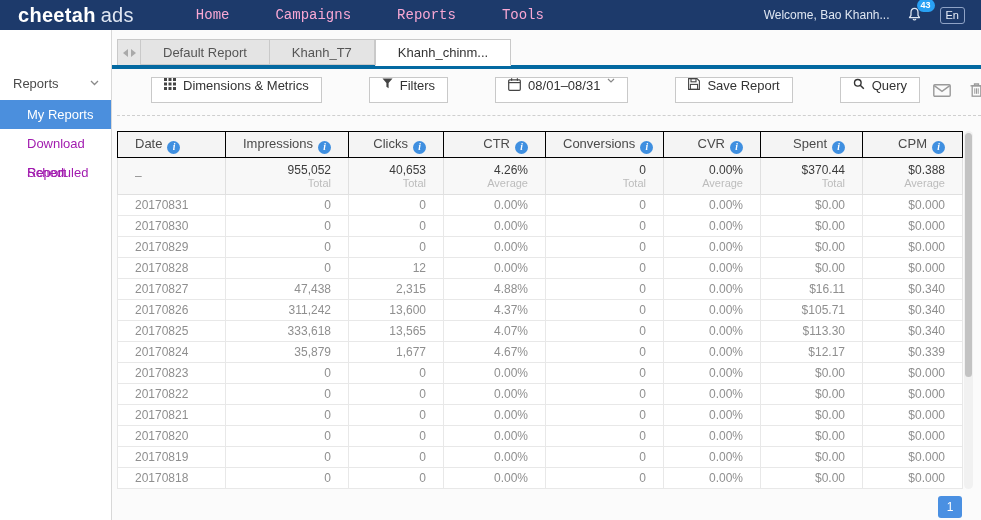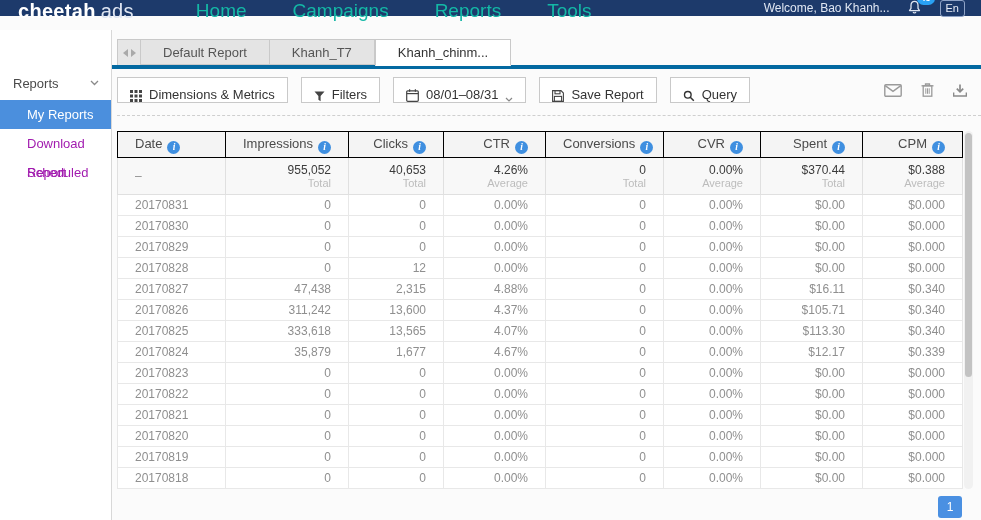--- a/index.html
+++ b/index.html
@@ -1,25 +1,25 @@
 <!DOCTYPE html>
 <html><head>
 <meta charset="utf-8">
 <style>
   html,body{margin:0;padding:0;background:#e9e9e9;}
   .app{position:relative;width:981px;height:520px;background:#fbfbfb;overflow:hidden;
        font-family:"Liberation Sans","DejaVu Sans",sans-serif;-webkit-font-smoothing:antialiased;}
 
   
-  .navbar{position:absolute;top:0;left:0;right:0;height:16px;background:#1d3a6b;display:flex;}
+  .navbar{position:absolute;top:0;left:0;right:0;height:30px;background:#1d3a6b;display:flex;align-items:center;}
   .brand{margin-left:18px;font-size:20px;color:#fff;letter-spacing:.3px;white-space:nowrap;}
   .brand-bold{font-weight:bold;}
   .brand-light{font-weight:300;color:#dfe6f2;margin-left:5px;}
   .nav-menu{display:flex;margin-left:62px;gap:46px;}
-  .nav-item{color:#14b8a6;font-size:19px;cursor:pointer;}
+  .nav-item{color:#f9a8d4;font-size:14px;cursor:pointer;font-family:Liberation Mono, monospace;}
   .nav-right{margin-left:auto;display:flex;align-items:center;gap:16px;margin-right:16px;}
   .welcome{color:#dfe6f2;font-size:12px;}
   .bell-wrap{position:relative;width:18px;height:18px;}
   .badge{position:absolute;top:-7px;right:-11px;background:#29a1f4;color:#fff;font-size:9px;
          height:13px;line-height:13px;padding:0 4px;border-radius:8px;font-weight:bold;}
   .lang{border:1px solid #8fa3c6;border-radius:3px;color:#e8edf7;font-size:11px;padding:2px 5px;line-height:1;}
 
   
   .sidebar{position:absolute;top:30px;left:0;width:111px;bottom:0;background:#fff;border-right:1px solid #d8d8d8;}
   .sidebar-section{position:absolute;top:44px;left:0;right:0;height:18px;display:flex;align-items:center;
@@ -38,22 +38,22 @@
               display:flex;align-items:center;justify-content:center;gap:3px;box-sizing:border-box;}
   .tri{width:0;height:0;border-top:4px solid transparent;border-bottom:4px solid transparent;display:inline-block;}
   .tri-left{border-right:5px solid #a9a9a9;}
   .tri-right{border-left:5px solid #a9a9a9;}
   .tab{height:26px;line-height:26px;padding:0 22px;font-size:13px;color:#555;background:#e4e4e4;
        border:1px solid #c9c9c9;border-left:none;box-sizing:border-box;cursor:pointer;white-space:nowrap;}
   .tab.active{background:#fff;color:#333;border-left:1px solid #c9c9c9;margin-bottom:-1px;border-bottom:1px solid #fff;height:27px;}
 
   
   .toolbar{position:absolute;top:47px;left:5px;right:14px;height:26px;display:flex;align-items:center;gap:13px;}
-  .btn{display:inline-flex;align-items:flex-end;gap:7px;background:#fff;border:1px solid #c9c9c9;border-radius:0;
-       padding:0 12px;height:26px;font-size:13px;color:#333;cursor:pointer;box-sizing:border-box;white-space:nowrap;}
+  .btn{display:inline-flex;align-items:flex-start;gap:7px;background:#fff;border:1px solid #c9c9c9;border-radius:0;
+       padding:0 12px;height:26px;font-size:13px;color:#333;cursor:pointer;box-sizing:border-box;white-space:nowrap;margin-left:34px;}
   .toolbar-right{margin-left:auto;display:flex;align-items:center;gap:19px;}
   .tool-icon{cursor:pointer;display:inline-flex;}
 
   .dashed-sep{position:absolute;top:85px;left:5px;right:0;border-top:1px dashed #cfcfcf;}
 
   
   .table-wrap{position:absolute;top:101px;left:5px;}
   table.report{border-collapse:collapse;table-layout:fixed;width:845px;background:#fff;}
   table.report th{background:#f4f4f4;border:1px solid #000000;height:26px;font-weight:normal;
                   color:#4a4a4a;font-size:13px;padding:0 17px;box-sizing:border-box;white-space:nowrap;overflow:hidden;}

